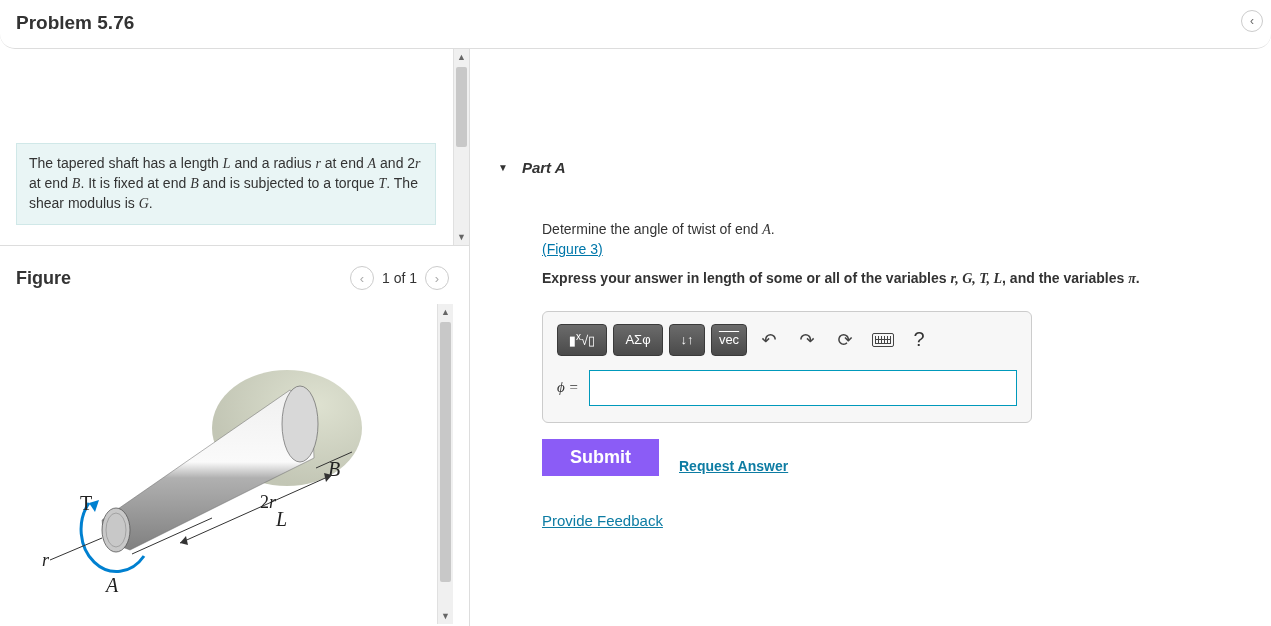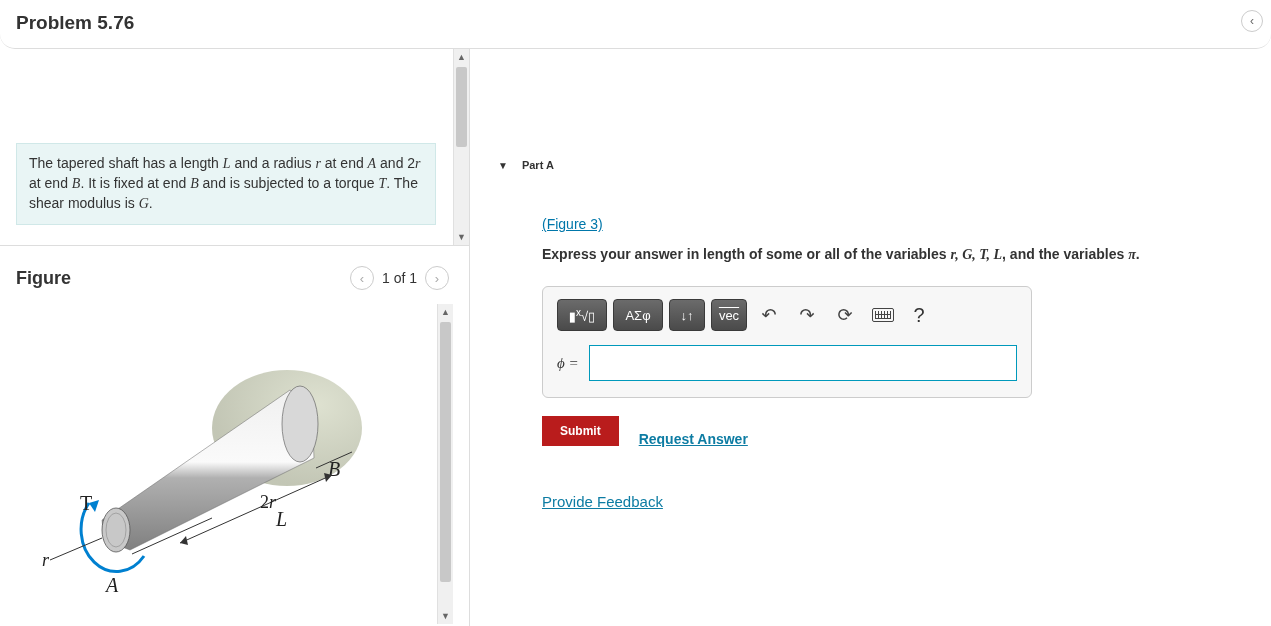--- a/index.html
+++ b/index.html
@@ -151,21 +151,22 @@
   display: flex;
   align-items: center;
   gap: 14px;
 }
 .part-header .tri {
   font-size: 10px;
   color: #333;
 }
 .part-header .part-title {
   font-weight: bold;
-  font-size: 11px;
+  font-size: 15px;
+  font-style: italic;
 }
 .part-body {
   margin-top: 44px;
   margin-left: 44px;
 }
 .instr-line { font-size: 14px; line-height: 1.4; }
 .link { color: #0077aa; text-decoration: underline; cursor: pointer; }
 .bold-instr { font-weight: bold; margin-top: 10px; }
 .answer-box {
   margin-top: 22px;
@@ -227,36 +228,36 @@
   padding: 0 8px;
   font-size: 14px;
 }
 .action-row {
   margin-top: 16px;
   display: flex;
   align-items: center;
   gap: 20px;
 }
 .submit-btn {
-  background: #b91c1c;
+  background: #8b5cf6;
   color: #fff;
   border: none;
-  padding: 8px 18px;
-  font-size: 12px;
+  padding: 8px 28px;
+  font-size: 18px;
   font-weight: bold;
 }
 .req-answer {
   color: #0d7ca3;
   font-weight: bold;
   text-decoration: underline;
   font-size: 14px;
   margin-top: 17px;
 }
 .feedback-link {
-  margin-top: 46px;
+  margin-top: 36px;
   margin-left: 0;
   color: #0d7ca3;
   text-decoration: underline;
   font-size: 15px;
 }
 .kbd-icon {
   display: inline-block;
   width: 22px;
   height: 14px;
   border: 1.5px solid #444;
@@ -348,20 +349,23 @@
     </div>
   </div>
 
   <div class="right-col">
     <div class="part-header">
       <span class="tri">▼</span>
       <span class="part-title">Part A</span>
     </div>
     <div class="part-body">
       <div class="instr-line">
+        <span>Determine the angle of twist of end </span><span class="italic-var">A</span><span>.</span>
+      </div>
+      <div class="instr-line">
         <span class="link">(Figure 3)</span>
       </div>
       <div class="instr-line bold-instr">
         <span>Express your answer in length of some or all of the variables </span><span class="italic-var">r, G, T, L</span><span>, and the variables </span><span class="italic-var">π</span><span>.</span>
       </div>
 
       <div class="answer-box">
         <div class="toolbar">
           <div class="tool-group">
             <div class="tool-btn wide">

